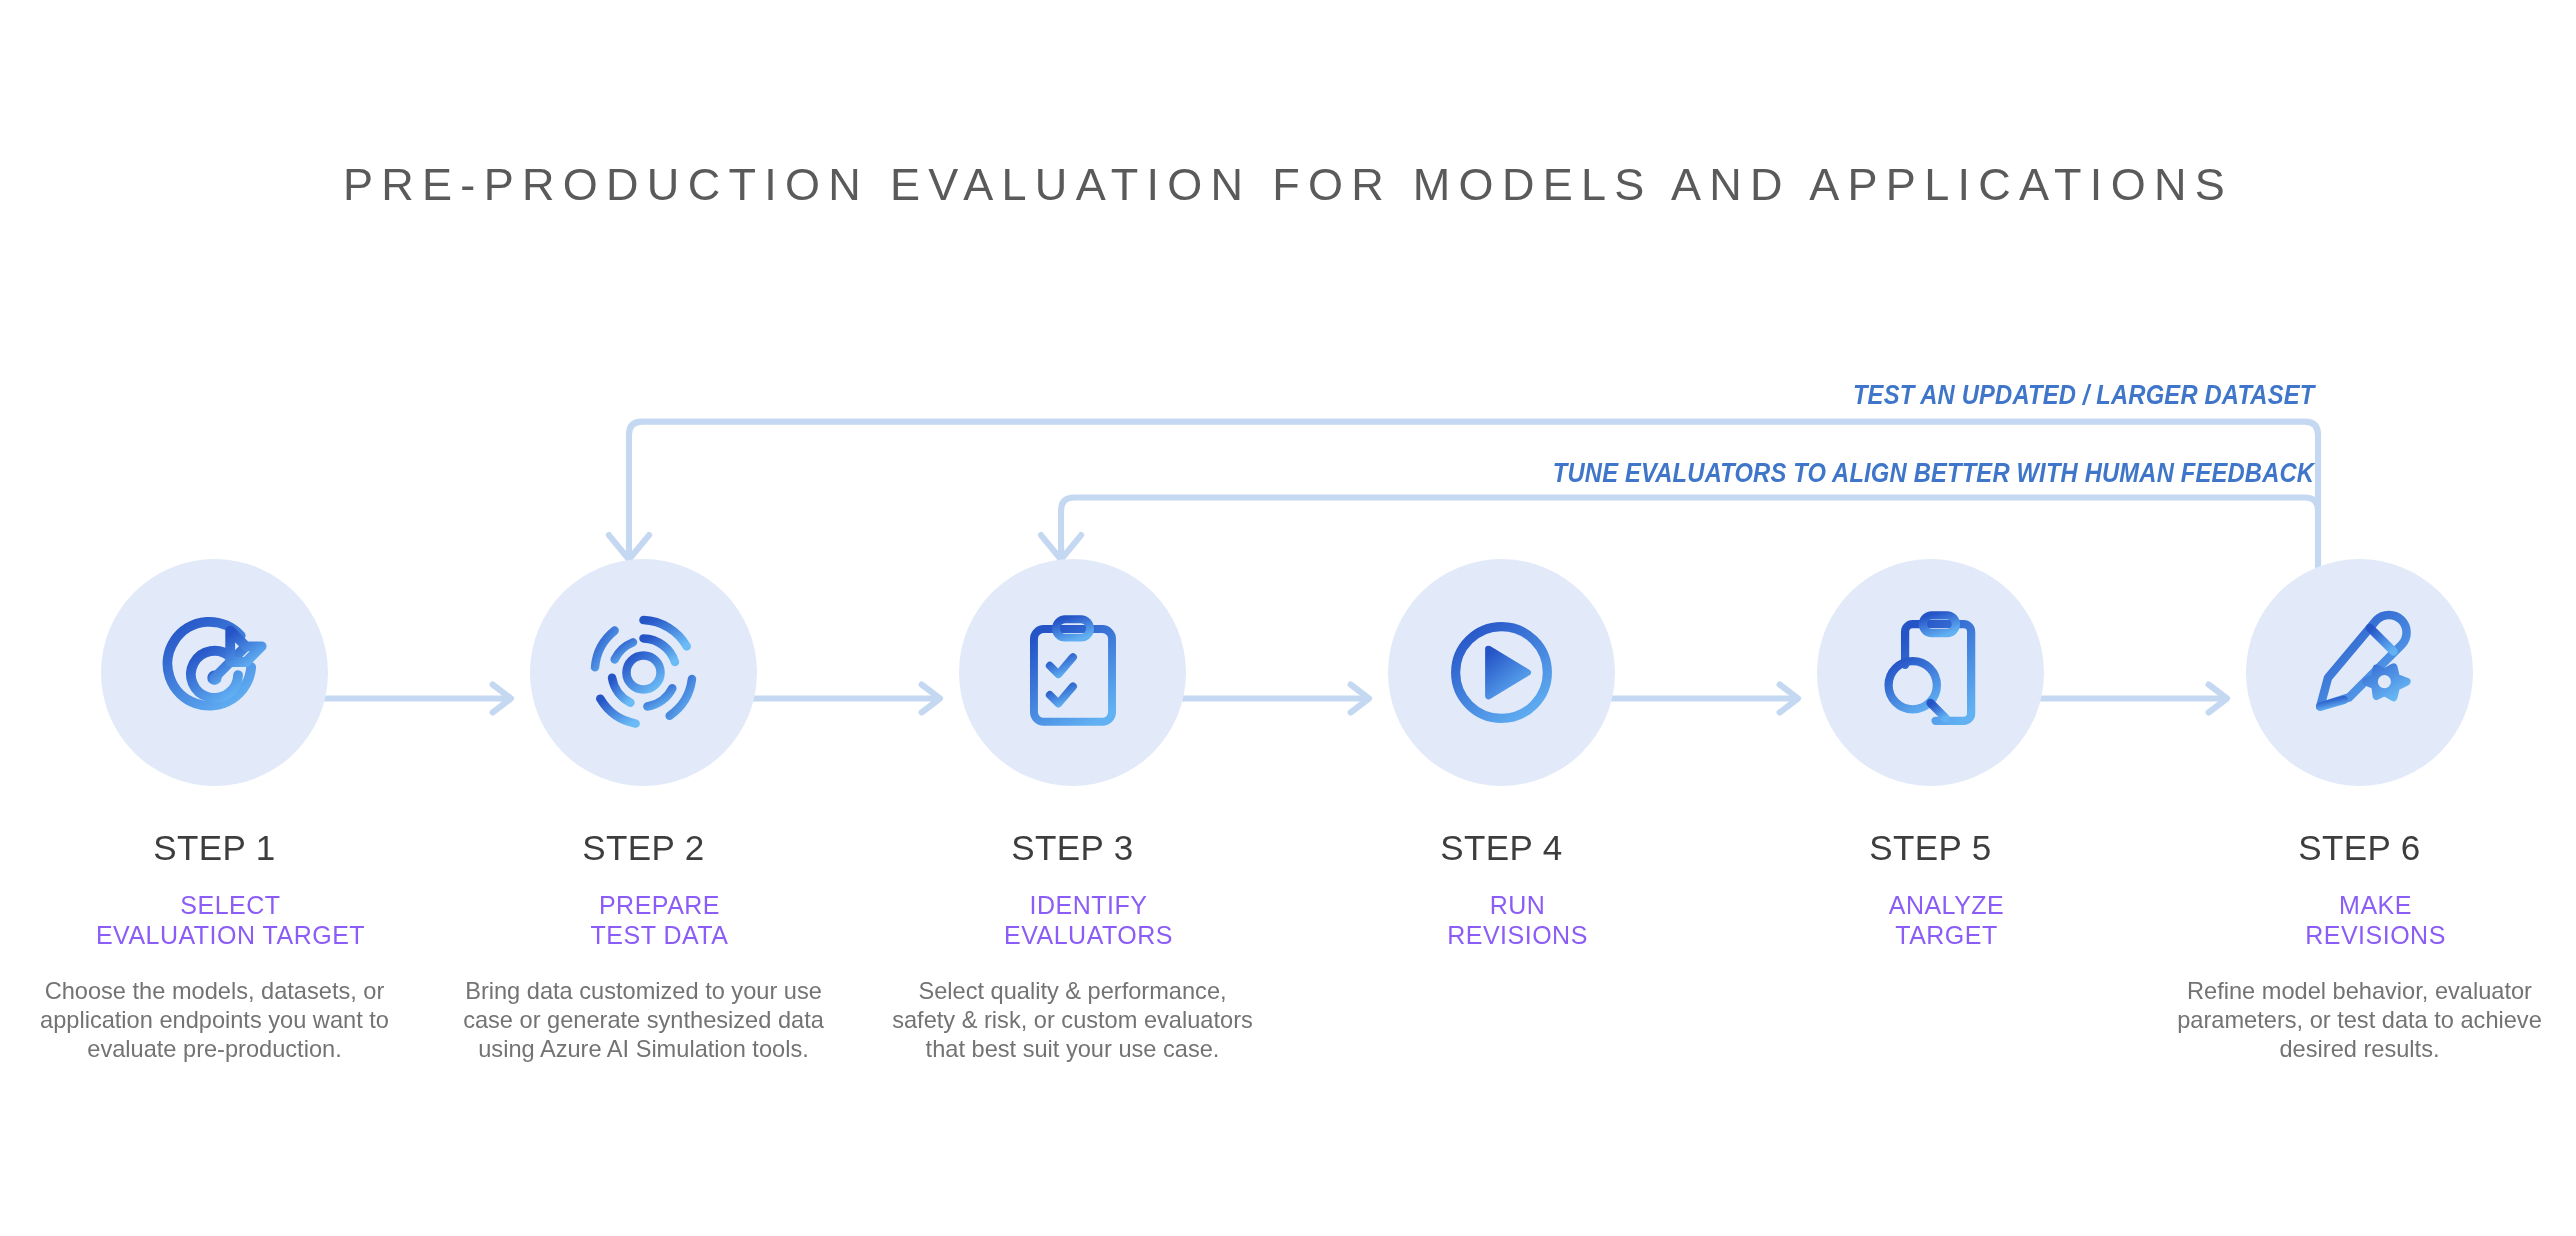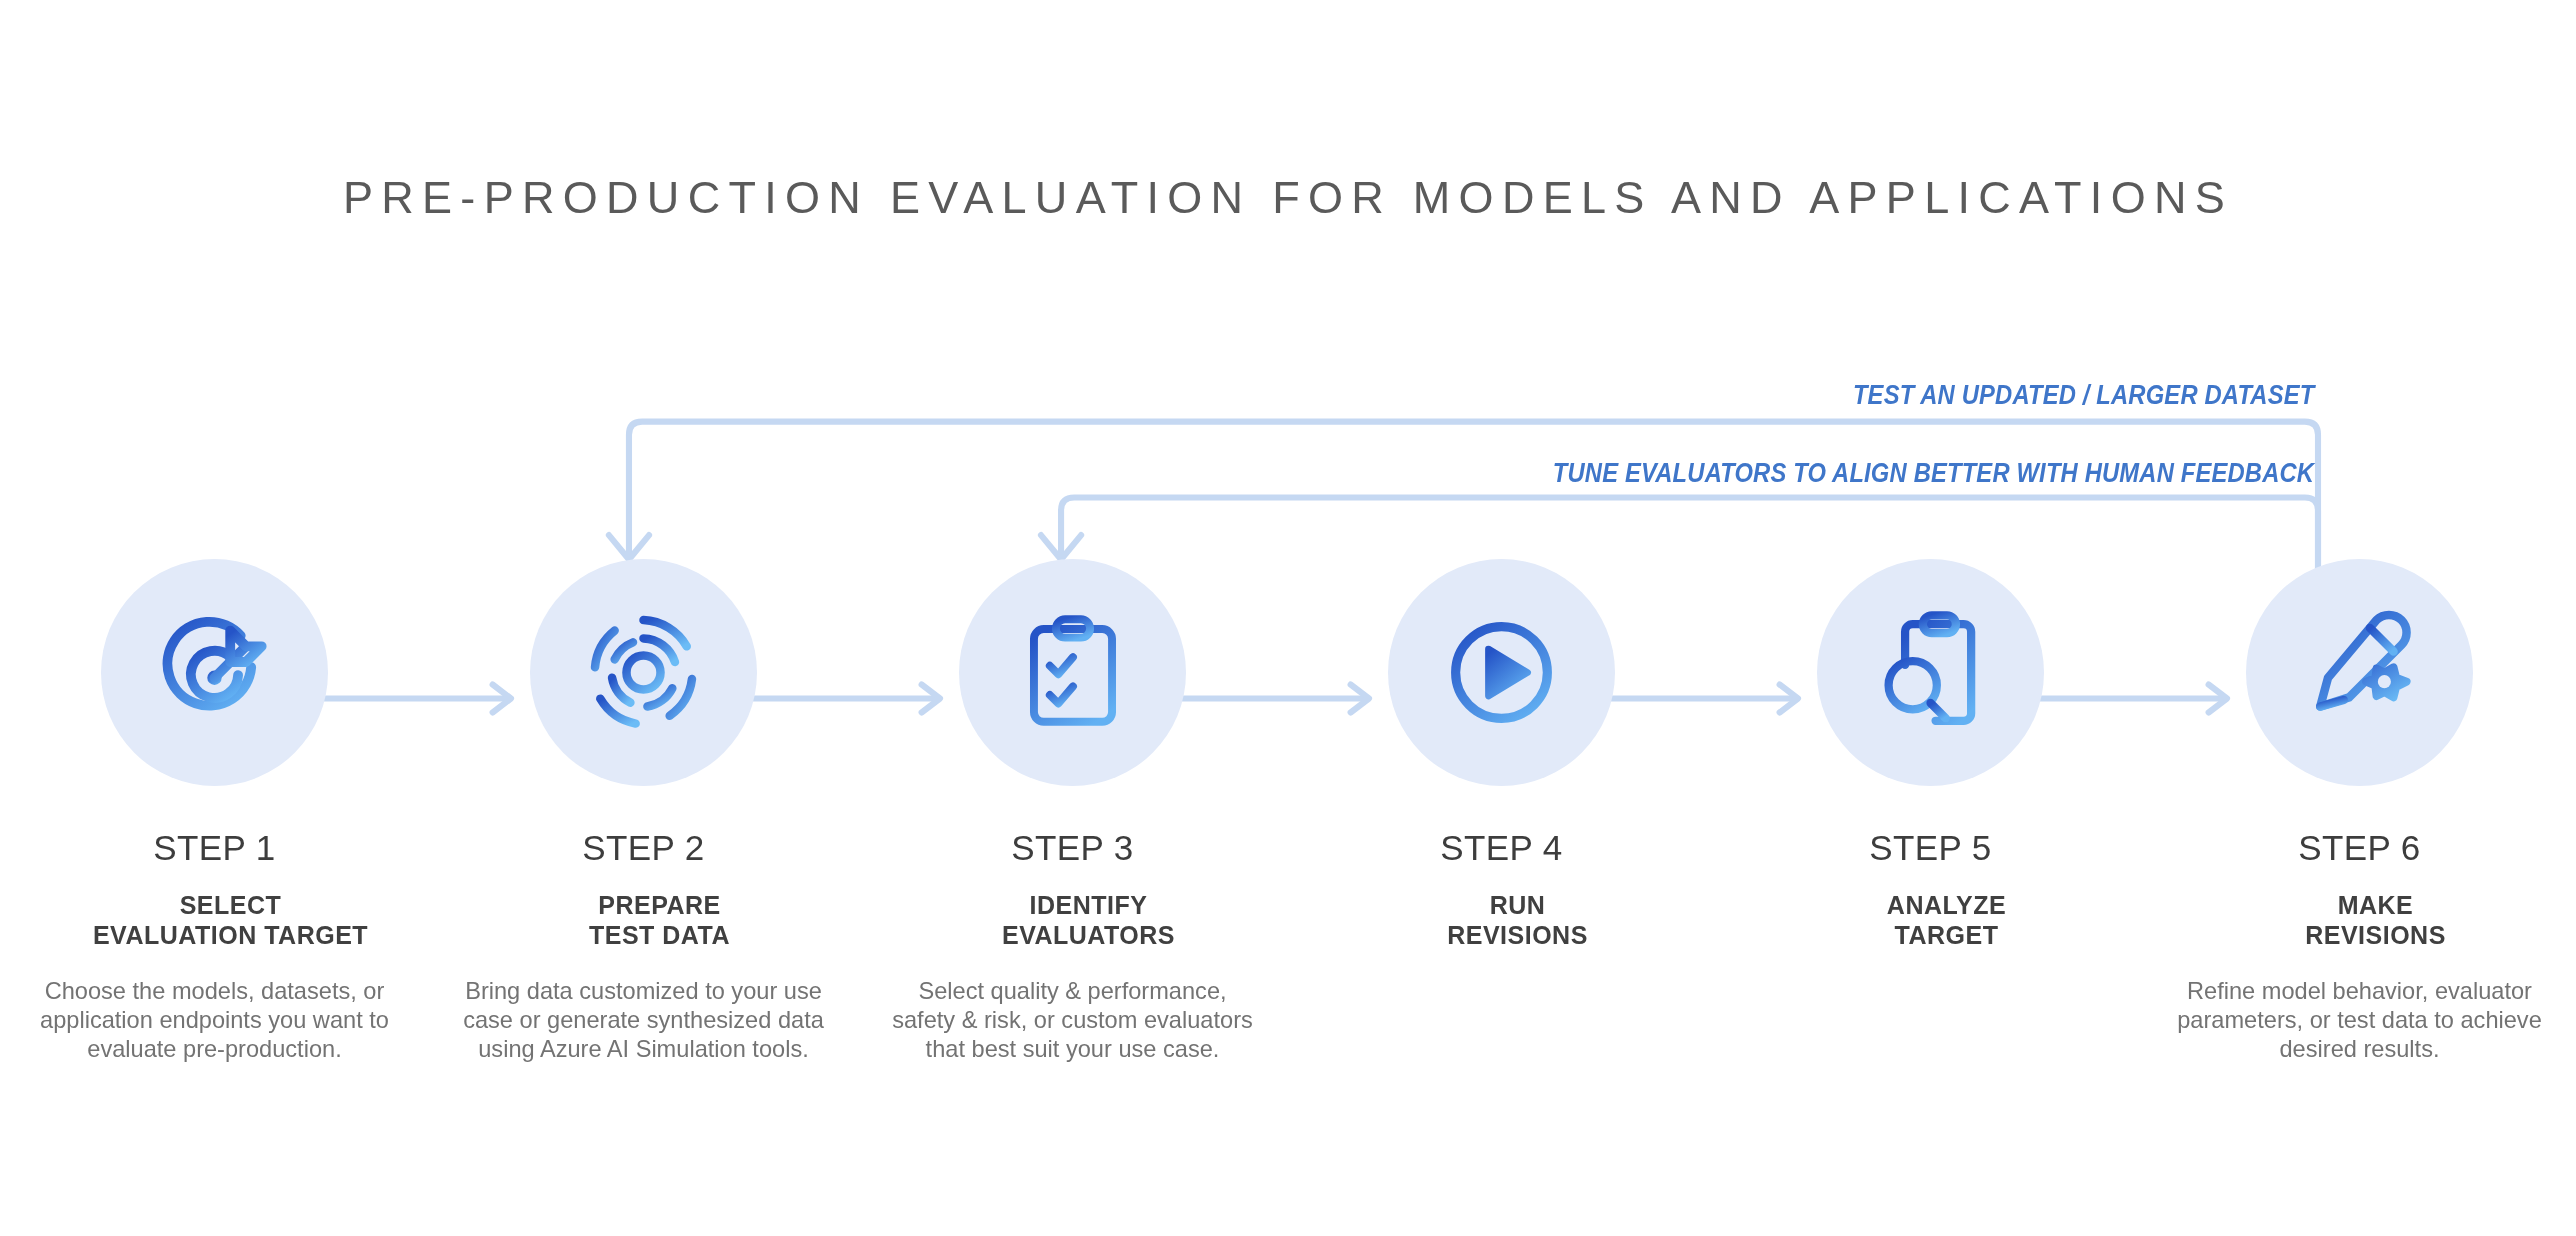--- a/index.html
+++ b/index.html
@@ -12,21 +12,21 @@
     height: 1236px;
     position: relative;
     overflow: hidden;
     font-family: "Liberation Sans", sans-serif;
     -webkit-font-smoothing: antialiased;
   }
 
   
   #diagram-title {
     position: absolute;
-    top: 172px;
+    top: 159px;
     left: 0;
     width: 2576px;
     text-align: center;
     font-family: "Liberation Sans", sans-serif;
     font-size: 45px;
     font-weight: 400;
     letter-spacing: 8.3px;
     color: #5a5a5a;
     white-space: nowrap;
   }
@@ -92,22 +92,22 @@
     margin-top: 44px;
     font-size: 35px;
     font-weight: 400;
     color: #3d3d3d;
     letter-spacing: 0.4px;
     line-height: 1;
   }
   .step-heading {
     margin-top: 24.5px;
     font-size: 25px;
-    font-weight: bold;
-    color: #404040;
+    font-weight: normal;
+    color: #8b5cf6;
     line-height: 1.22;
     text-align: center;
     letter-spacing: 0.5px;
     white-space: pre-line;
     margin-left: 32px;
   }
   .step-desc {
     margin-top: 26px;
     font-size: 23.6px;
     font-weight: 400;

